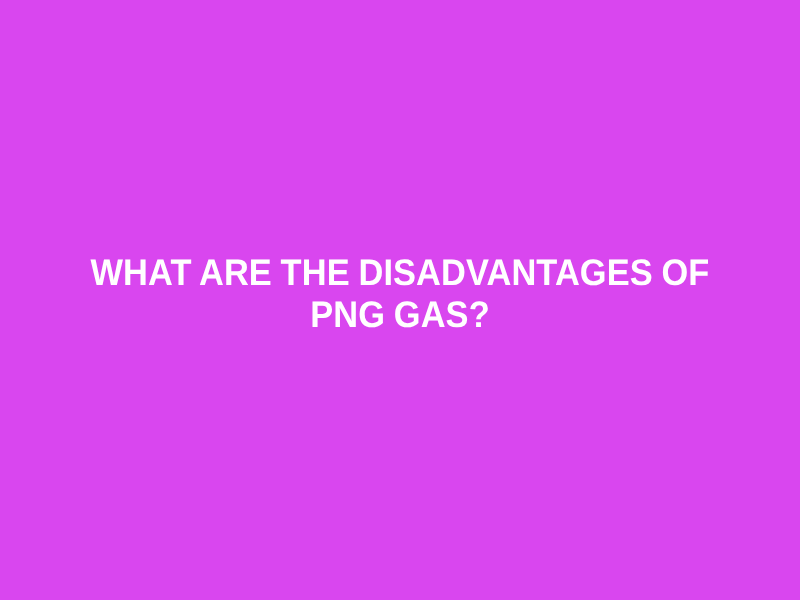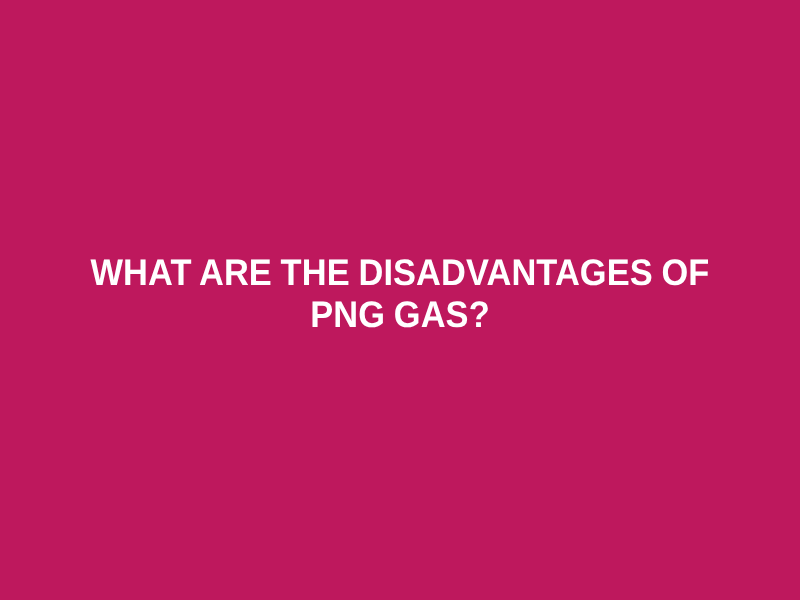--- a/index.html
+++ b/index.html
@@ -52,21 +52,21 @@
     text-transform: uppercase;
     text-rendering: geometricPrecision;
     -webkit-font-smoothing: antialiased;
     white-space: normal;
     word-spacing: -1px;
   }
 </style>
 </head>
 <body style="background: rgb(42, 128, 189);">
 
-<div class="hero" style="background-color: #be185d;">
+<div class="hero" style="background-color: #d946ef;">
 
   <div class="hero-title-wrap">
 
     <h1 class="hero-title" style="color: rgb(255, 255, 255); text-transform: uppercase;">What are the disadvantages of PNG gas?</h1>
 
   </div>
 
 </div>
 
 </body></html>

